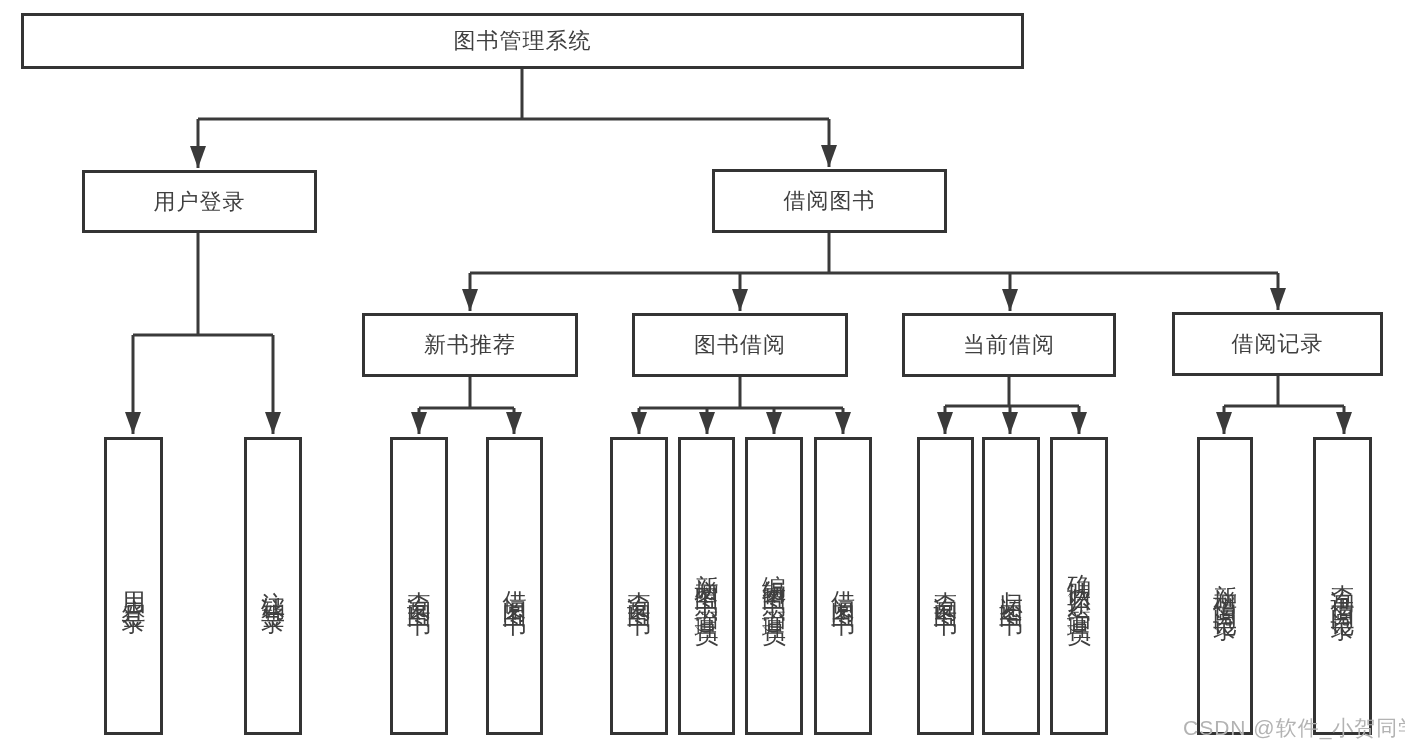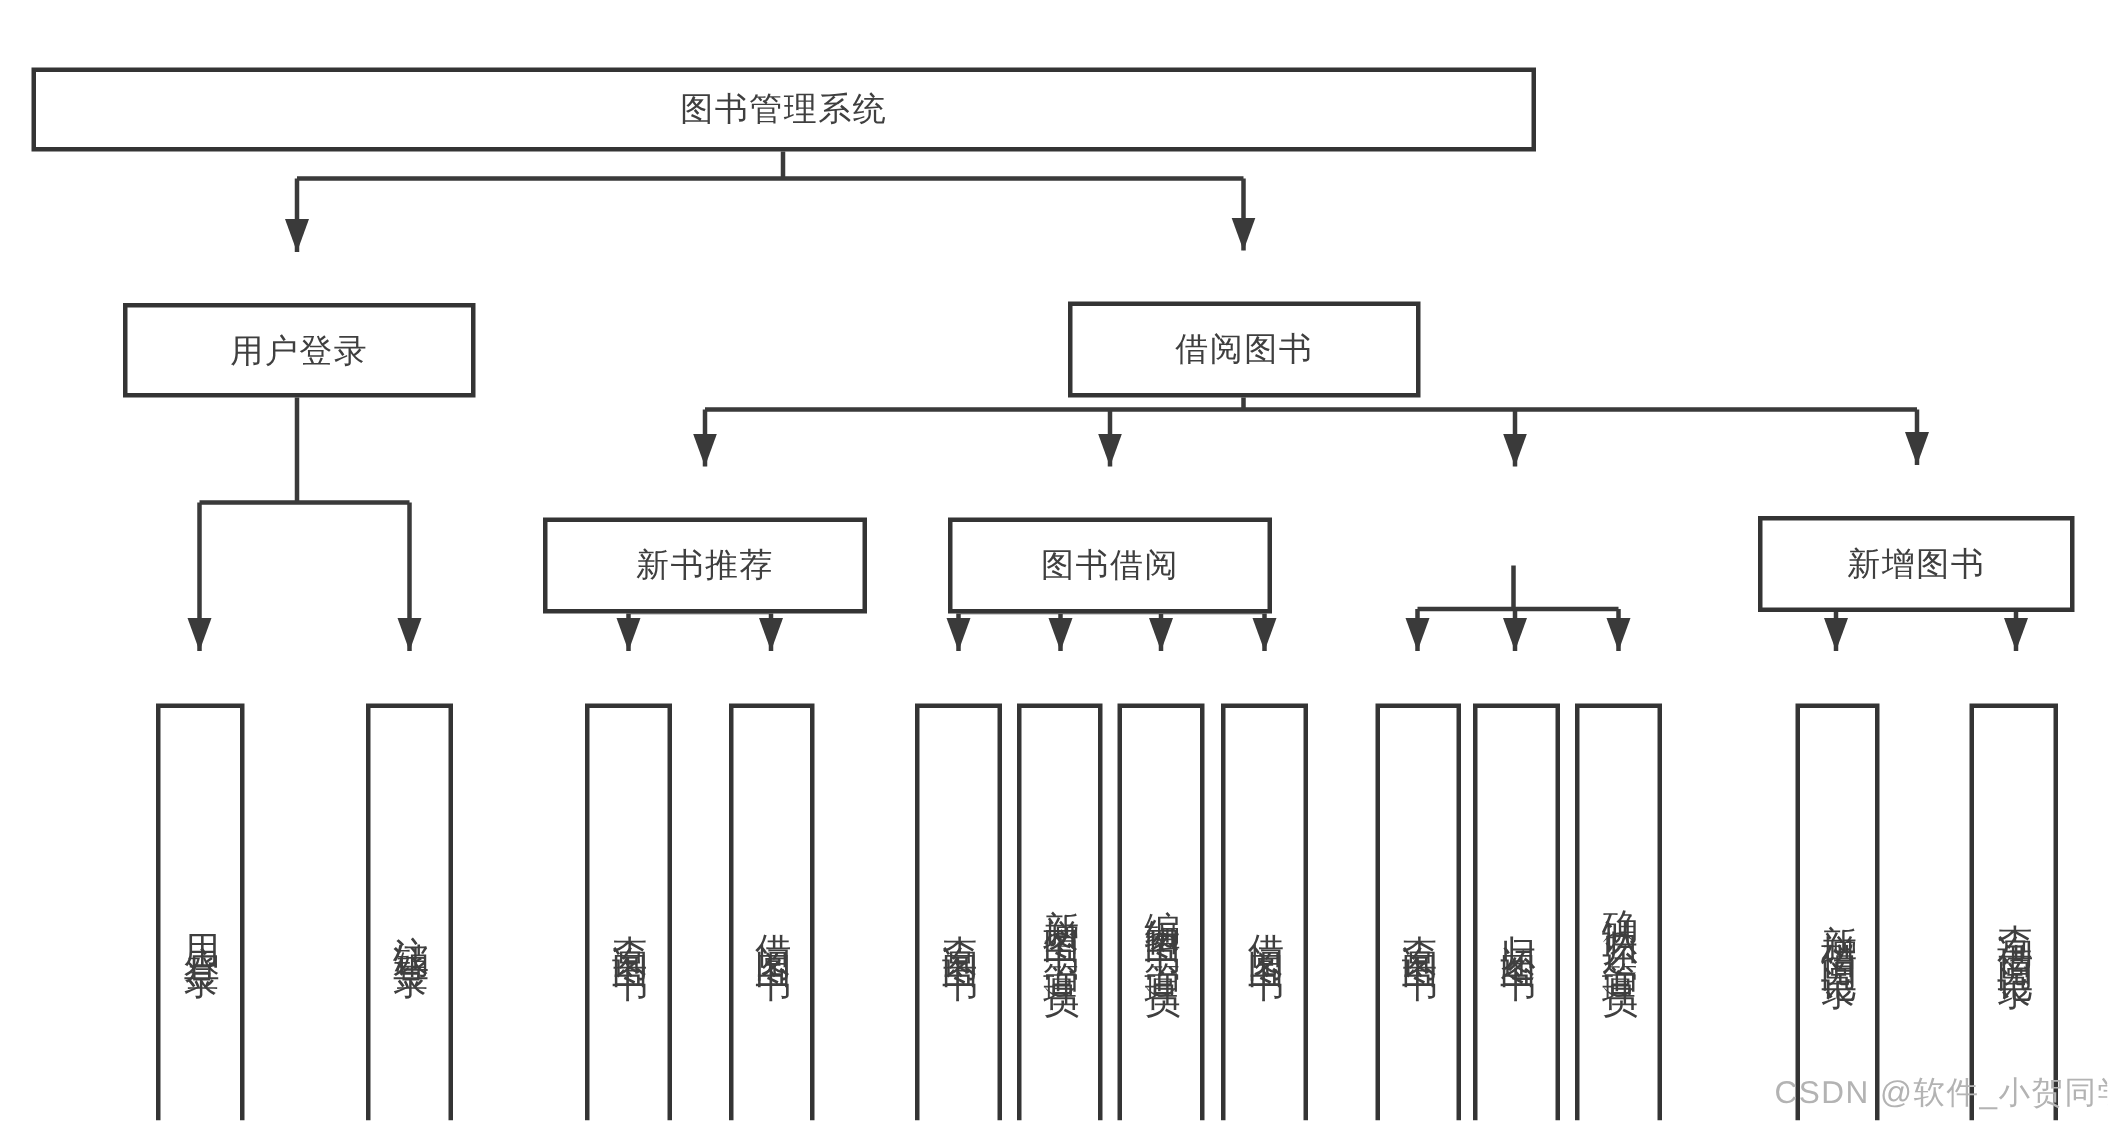--- a/index.html
+++ b/index.html
@@ -15,21 +15,20 @@
     z-index:1;pointer-events:none;
   }
   .node{
     position:absolute;
     box-sizing:border-box;
     border:3px solid #343434;
     background:#ffffff;
     display:flex;align-items:center;justify-content:center;
     color:#3f3f3f;
     z-index:2;
-    margin-top:32px;
   }
   .hnode{
     font-size:22px;
     letter-spacing:1px;
   }
   .leaf{
     font-size:24px;
   }
   .leaf .vtext{
     writing-mode:vertical-rl;
@@ -105,22 +104,25 @@
   <div class="node hnode" style="left:712px;top:169px;width:235px;height:64px;">
     <span>借阅图书</span>
   </div>
 
   <div class="node hnode" style="left:632px;top:313px;width:216px;height:64px;">
     <span>图书借阅</span>
   </div>
   <div class="node hnode" style="left:362px;top:313px;width:216px;height:64px;">
     <span>新书推荐</span>
   </div>
+  <div class="node hnode" style="left:902px;top:313px;width:214px;height:64px;">
+    <span>当前借阅</span>
+  </div>
   <div class="node hnode" style="left:1172px;top:312px;width:211px;height:64px;">
-    <span>新增图书</span>
+    <span>借阅记录</span>
   </div>
 
   <div class="node leaf" style="left:104px;top:437px;width:59px;height:298px;">
     <span class="vtext">用户登录</span>
   </div>
   <div class="node leaf" style="left:244px;top:437px;width:58px;height:298px;">
     <span class="vtext">注销登录</span>
   </div>
   <div class="node leaf" style="left:390px;top:437px;width:58px;height:298px;">
     <span class="vtext">查询图书</span>

